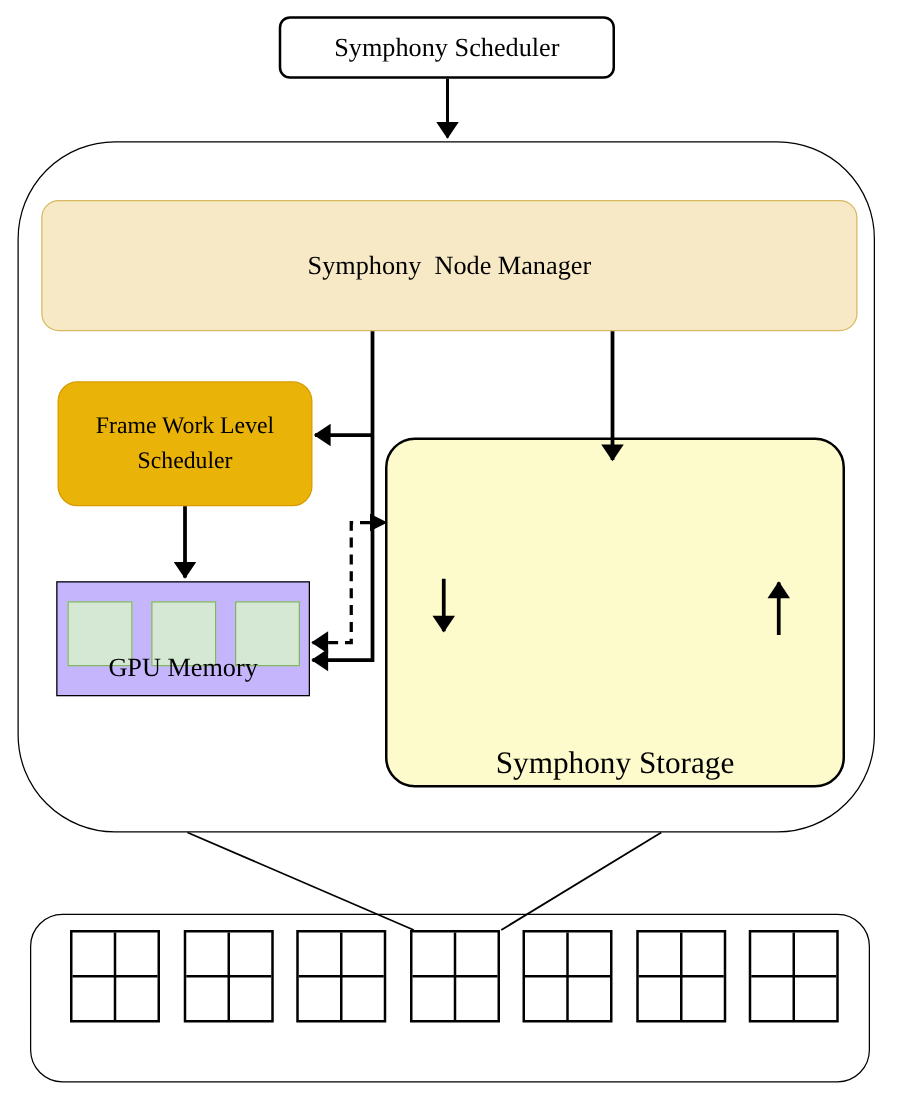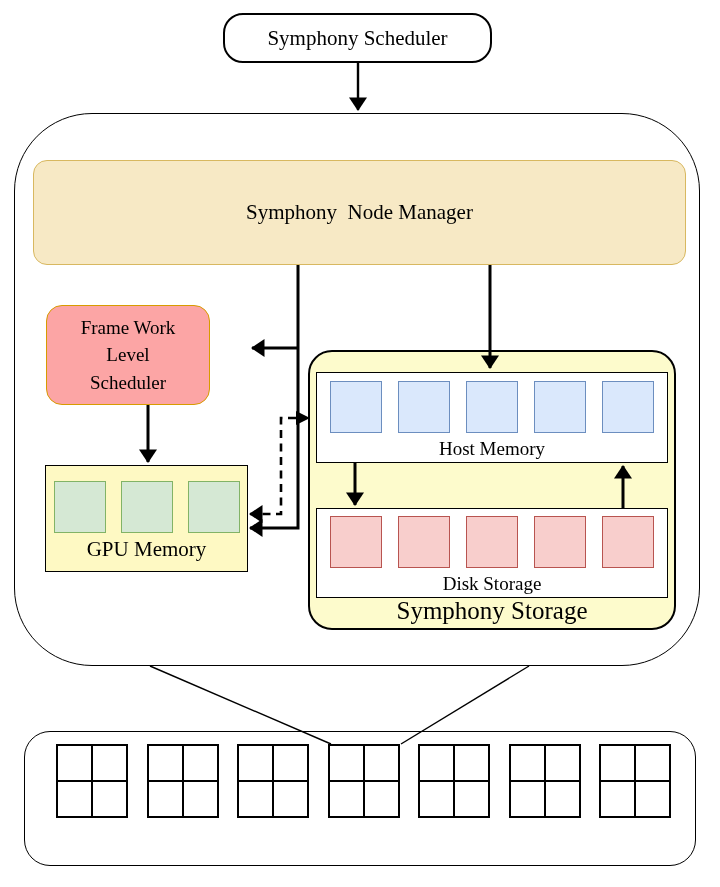--- a/index.html
+++ b/index.html
@@ -10,51 +10,51 @@
     background: #ffffff;
     font-family: "Liberation Serif", "DejaVu Serif", serif;
     color: #000000;
     overflow: hidden;
   }
   .abs { position: absolute; box-sizing: border-box; }
 
   
   .scheduler-box {
     left: 223px; top: 13px; width: 269px; height: 50px;
-    background: #ffffff; border: 2px solid #000000; border-radius: 20px;
+    background: #ffffff; border: 2px solid #000000; border-radius: 9px;
     display: flex; align-items: center; justify-content: center;
     font-size: 21px; z-index: 2;
   }
 
   
   .outer-container {
     left: 14px; top: 113px; width: 686px; height: 553px;
     background: #ffffff; border: 1.6px solid #000000; border-radius: 78px;
     z-index: 1;
   }
 
   .node-manager {
     left: 33px; top: 160px; width: 653px; height: 105px;
     background: #F7E9C5; border: 1.4px solid #D8B860; border-radius: 14px;
     display: flex; align-items: center; justify-content: center;
     font-size: 21px; z-index: 2;
   }
   .node-manager .label { white-space: pre; }
 
   .framework-box {
-    left: 46px; top: 305px; width: 164px; height: 100px;
-    background: #fca5a5; border: 1.4px solid #D79B00; border-radius: 16px;
+    left: 46px; top: 305px; width: 204px; height: 100px;
+    background: #eab308; border: 1.4px solid #D79B00; border-radius: 16px;
     display: flex; align-items: center; justify-content: center;
     text-align: center; font-size: 19px; line-height: 1.45;
     padding: 0 26px; z-index: 2;
   }
 
   .gpu-memory-box {
-    left: 45px; top: 465px; width: 203px; height: 107px;
-    background: #fef9c3; border: 1.6px solid #000000;
+    left: 45px; top: 465px; width: 203px; height: 92px;
+    background: #c4b5fd; border: 1.6px solid #000000;
     z-index: 2;
   }
   .gpu-memory-box .slot-row {
     display: flex; justify-content: center; gap: 15px; padding-top: 15px;
   }
   .slot { box-sizing: border-box; width: 52px; height: 52px; }
   .slot.green { background: #D5E8D4; border: 1.5px solid #82B366; }
   .slot.blue  { background: #DAE8FC; border: 1.5px solid #6C8EBF; }
   .slot.red   { background: #F8CECC; border: 1.5px solid #B85450; }
   .gpu-memory-box .box-label {
@@ -142,41 +142,21 @@
       <div class="slot green"></div>
       <div class="slot green"></div>
     </div>
     <div class="box-label">GPU Memory</div>
   </div>
 
   <div class="abs storage-container">
     <div class="box-label">Symphony Storage</div>
   </div>
 
-  <div class="abs host-memory-box">
-    <div class="slot-row">
-      <div class="slot blue"></div>
-      <div class="slot blue"></div>
-      <div class="slot blue"></div>
-      <div class="slot blue"></div>
-      <div class="slot blue"></div>
-    </div>
-    <div class="box-label">Host Memory</div>
-  </div>
 
-  <div class="abs disk-storage-box">
-    <div class="slot-row">
-      <div class="slot red"></div>
-      <div class="slot red"></div>
-      <div class="slot red"></div>
-      <div class="slot red"></div>
-      <div class="slot red"></div>
-    </div>
-    <div class="box-label">Disk Storage</div>
-  </div>
 
   <div class="abs gpu-nodes-box">
     <div class="node-row">
       <div class="gpu-node"></div>
       <div class="gpu-node"></div>
       <div class="gpu-node"></div>
       <div class="gpu-node"></div>
       <div class="gpu-node"></div>
       <div class="gpu-node"></div>
       <div class="gpu-node"></div>

